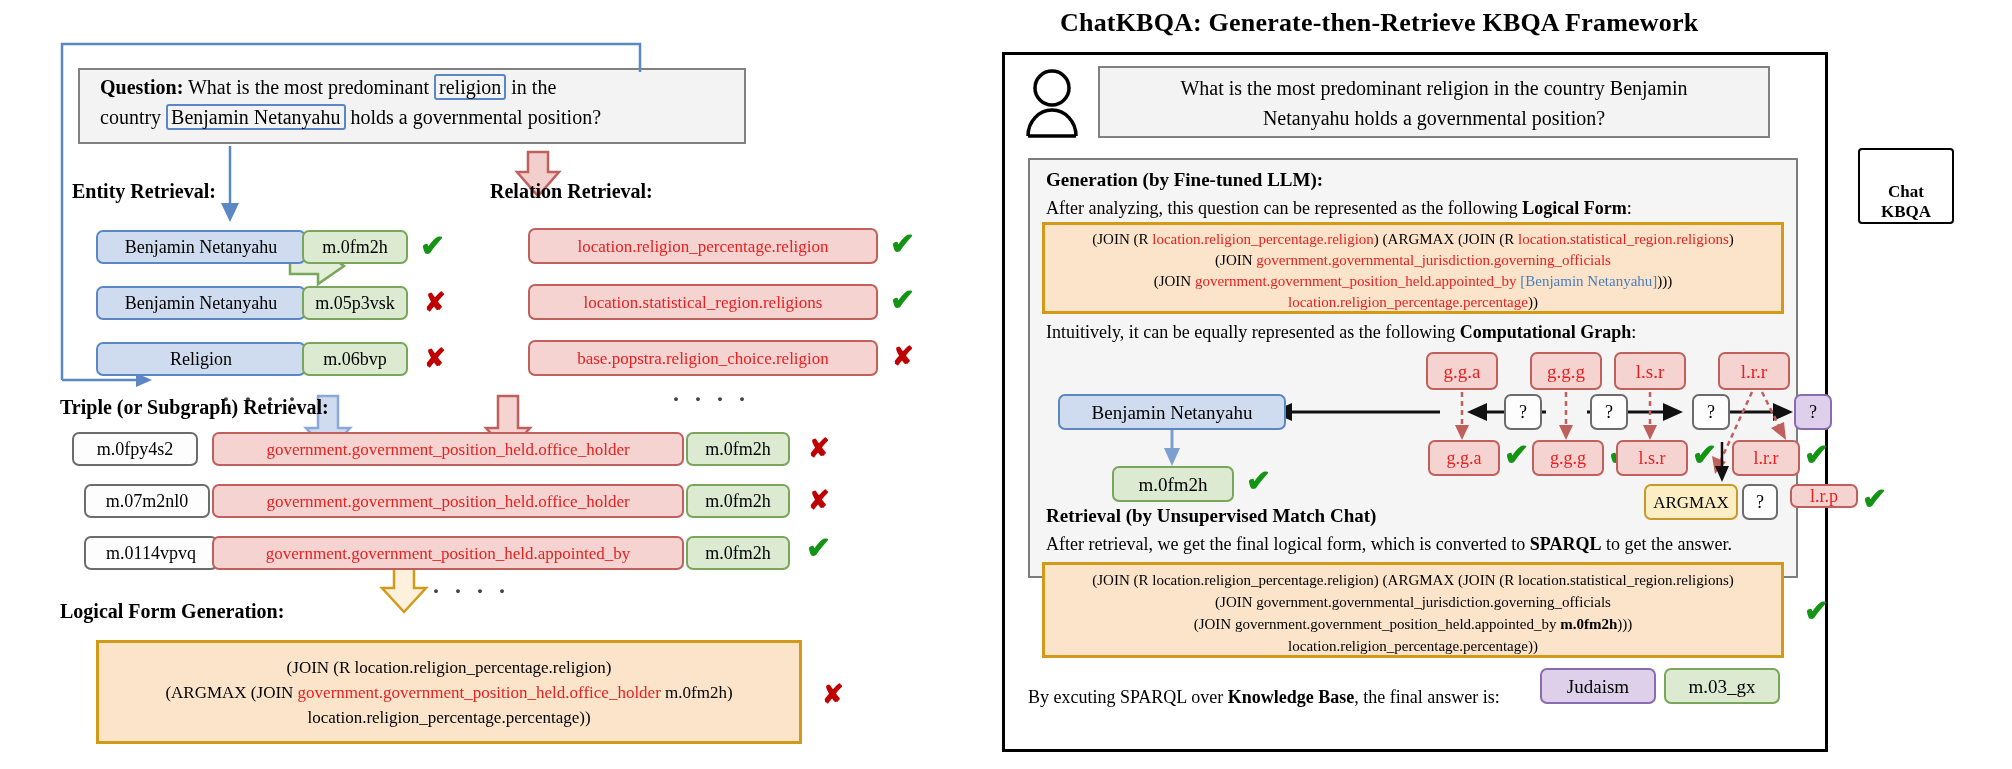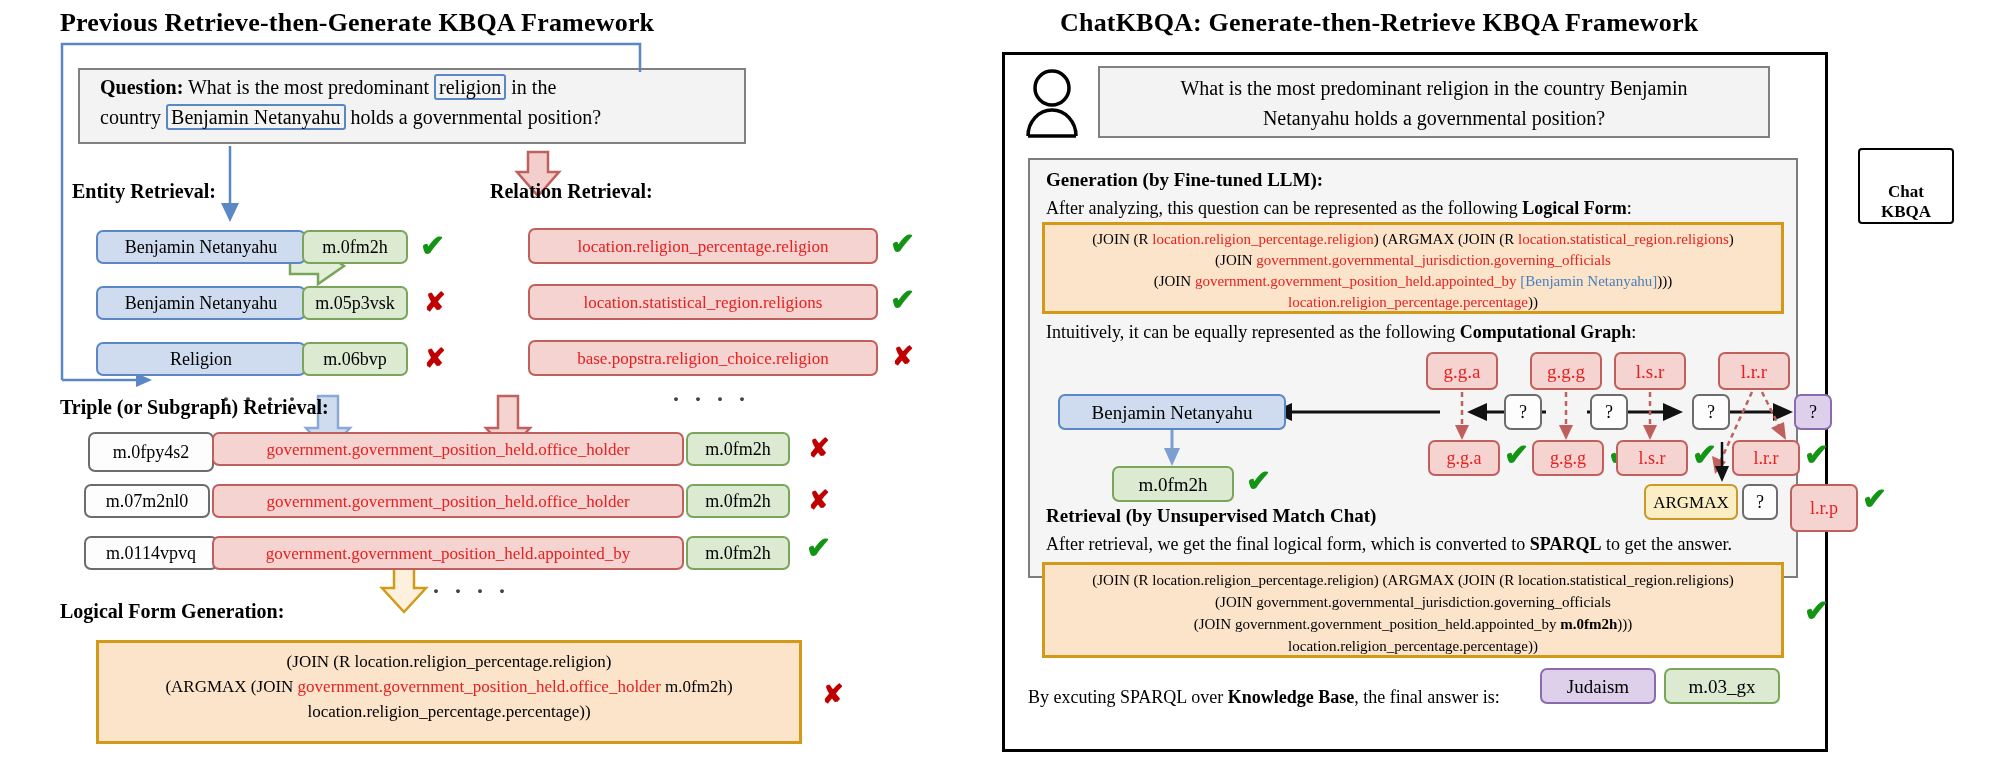--- a/index.html
+++ b/index.html
@@ -24,36 +24,35 @@
   .qbox{position:absolute;background:#f3f3f3;border:2px solid #808080;box-sizing:border-box;}
   .qtext{position:absolute;font-size:20px;line-height:30px;}
   .hl{border:2px solid #5b87c4;border-radius:3px;padding:0 3px;background:transparent;}
 
   .mark{position:absolute;font-size:30px;font-weight:bold;line-height:1;font-family:"Liberation Sans",sans-serif;}
   .mark.ok{color:#149414;}
   .mark.no{color:#c00000;font-size:26px;font-family:"Liberation Serif",serif;font-weight:bold;}
   .dots{position:absolute;font-size:24px;letter-spacing:4px;font-weight:bold;color:#444;}
 
   .lfbox{position:absolute;box-sizing:border-box;background:#fce4cb;border:3px solid #d29a16;
-         text-align:center;font-size:17px;line-height:25px;padding:6px 8px;font-family:"Liberation Serif",serif;}
+         text-align:center;font-size:17px;line-height:25px;padding:12px 8px;font-family:"Liberation Serif",serif;}
   .red{color:#e8201f;}
   .bluetok{color:#4a7ebb;}
 
   .outer{position:absolute;border:3px solid #000;box-sizing:border-box;background:#fff;}
   .innerbox{position:absolute;border:2px solid #7d7d7d;background:#f5f5f5;box-sizing:border-box;}
   .para{position:absolute;font-size:18px;line-height:24px;white-space:nowrap;}
   .para b{font-weight:bold;}
   svg{position:absolute;left:0;top:0;overflow:visible;pointer-events:none;}
 </style>
 </head>
 <body>
 
 <div class="panel" id="left-panel">
 
-  <div class="ptitle" style="left:60px;top:8px;">Previous Retrieve-then-Generate KBQA Framework</div>
 
   <div class="qbox" style="left:78px;top:68px;width:668px;height:76px;"></div>
   <div class="qtext" style="left:100px;top:72px;width:640px;">
     <span style="font-weight:bold;">Question:</span>
     <span>What is the most predominant </span><span class="hl">religion</span><span> in the</span><br>
     <span>country </span><span class="hl">Benjamin Netanyahu</span><span> holds a governmental position?</span>
   </div>
 
   <svg width="980" height="769">
 
@@ -99,21 +98,21 @@
   <div class="pill red" style="left:528px;top:284px;width:350px;height:36px;font-size:17px;">location.statistical_region.religions</div>
   <div class="mark ok" style="left:890px;top:285px;">✔</div>
 
   <div class="pill red" style="left:528px;top:340px;width:350px;height:36px;font-size:17px;">base.popstra.religion_choice.religion</div>
   <div class="mark no" style="left:892px;top:344px;">✘</div>
 
   <div class="dots" style="left:672px;top:386px;">· · · ·</div>
 
   <div class="sec-label" style="left:60px;top:396px;">Triple (or Subgraph) Retrieval:</div>
 
-  <div class="pill white" style="left:88px;top:432px;width:126px;height:40px;">m.0fpy4s2</div>
+  <div class="pill white" style="left:72px;top:432px;width:126px;height:34px;">m.0fpy4s2</div>
   <div class="pill red" style="left:212px;top:432px;width:472px;height:34px;font-size:17px;">government.government_position_held.office_holder</div>
   <div class="pill green" style="left:686px;top:432px;width:104px;height:34px;">m.0fm2h</div>
   <div class="mark no" style="left:808px;top:436px;">✘</div>
 
   <div class="pill white" style="left:84px;top:484px;width:126px;height:34px;">m.07m2nl0</div>
   <div class="pill red" style="left:212px;top:484px;width:472px;height:34px;font-size:17px;">government.government_position_held.office_holder</div>
   <div class="pill green" style="left:686px;top:484px;width:104px;height:34px;">m.0fm2h</div>
   <div class="mark no" style="left:808px;top:488px;">✘</div>
 
   <div class="pill white" style="left:84px;top:536px;width:134px;height:34px;">m.0114vpvq</div>
@@ -239,21 +238,21 @@
 
   <div class="pill red" style="left:636px;top:440px;width:72px;height:36px;font-size:18px;">l.s.r</div>
   <div class="mark ok" style="left:712px;top:440px;">✔</div>
 
   <div class="pill red" style="left:752px;top:440px;width:68px;height:36px;font-size:18px;">l.r.r</div>
   <div class="mark ok" style="left:824px;top:440px;">✔</div>
 
   <div class="pill yellow" style="left:664px;top:484px;width:94px;height:36px;font-size:17px;">ARGMAX</div>
   <div class="pill white" style="left:762px;top:484px;width:36px;height:36px;">?</div>
 
-  <div class="pill red" style="left:810px;top:484px;width:68px;height:48px;font-size:18px;">l.r.p</div>
+  <div class="pill red" style="left:810px;top:484px;width:68px;height:24px;font-size:18px;">l.r.p</div>
   <div class="mark ok" style="left:882px;top:484px;">✔</div>
 
   <div class="para" style="left:66px;top:504px;font-weight:bold;font-size:19px;">Retrieval (by Unsupervised Match Chat)</div>
 
   <div class="para" style="left:66px;top:532px;">
     <span>After retrieval, we get the final logical form, which is converted to </span><b>SPARQL</b><span> to get the answer.</span>
   </div>
 
   <div class="lfbox" style="left:62px;top:562px;width:742px;height:96px;font-size:15px;line-height:22px;padding:4px 6px;color:#000;">
     <div>(JOIN (R location.religion_percentage.religion) (ARGMAX (JOIN (R location.statistical_region.religions)</div>

